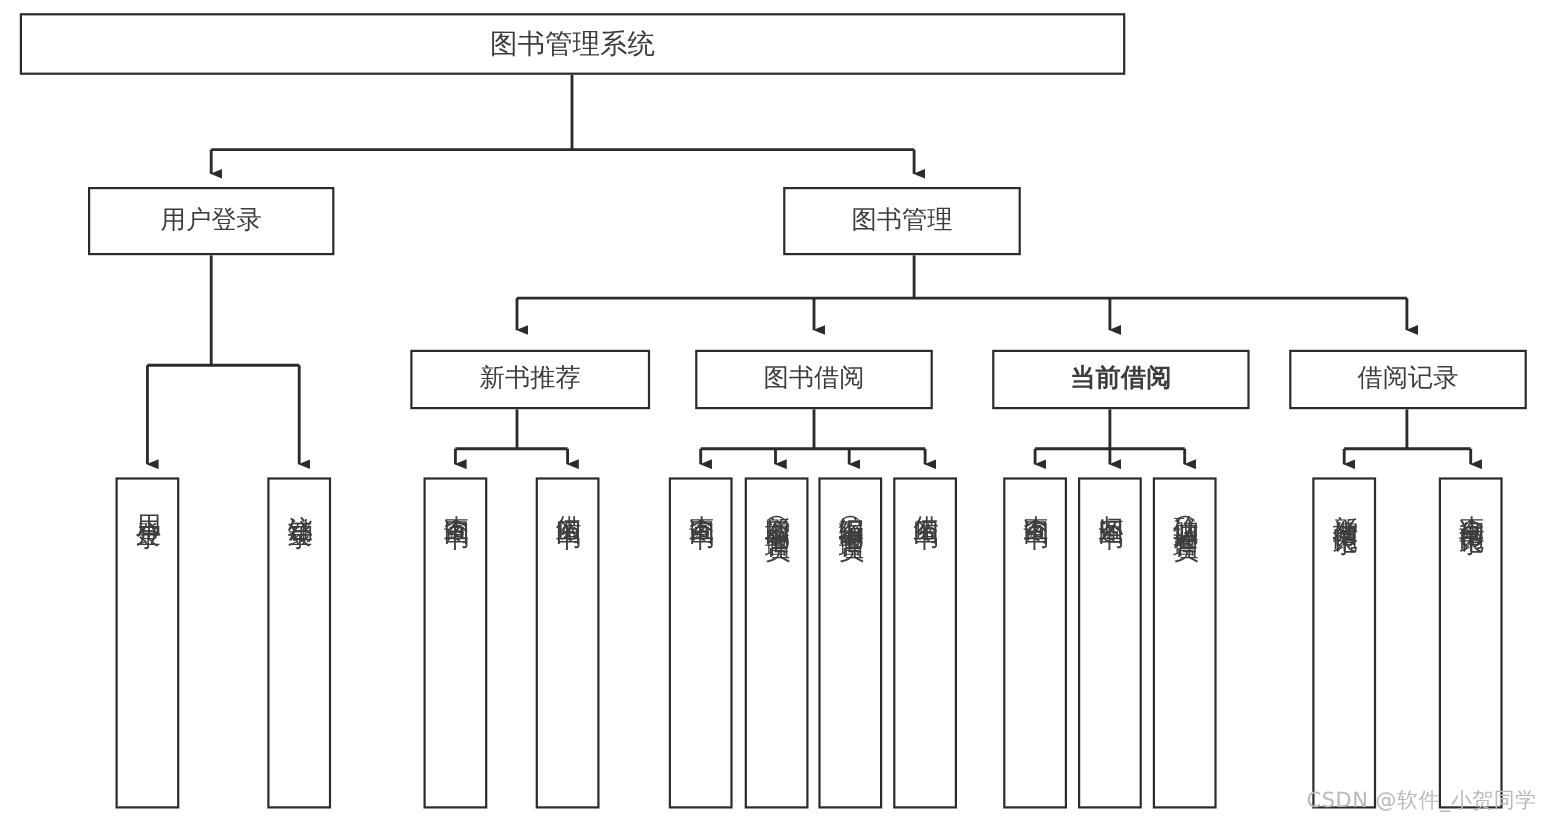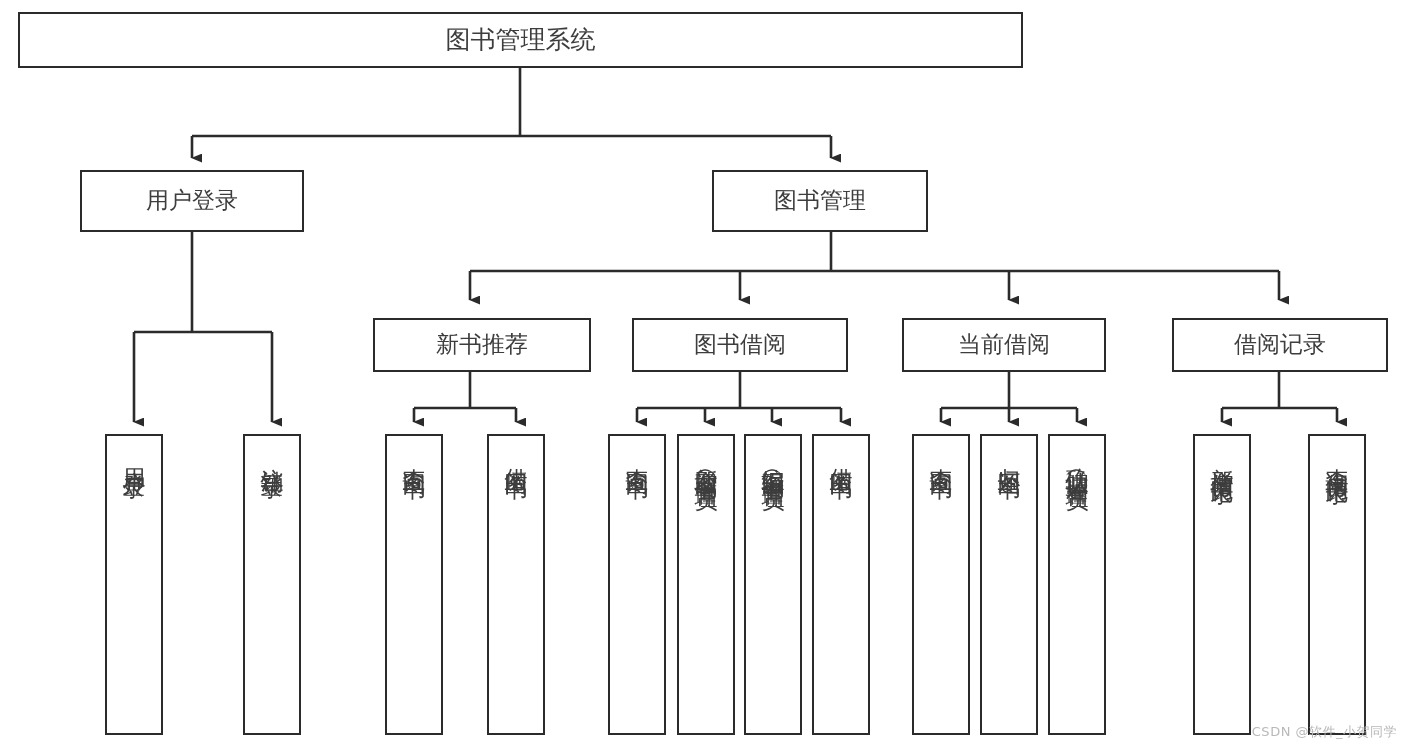--- a/index.html
+++ b/index.html
@@ -56,21 +56,21 @@
     writing-mode: vertical-rl;
     text-orientation: upright;
     font-size: 23px;
     letter-spacing: 3px;
   }
   #node-root .node-label { font-size: 25px; }
   .watermark {
     position: absolute;
     right: 8px;
     bottom: 6px;
-    font-size: 13px;
+    font-size: 19px;
     color: #b9b9b9;
     letter-spacing: 0.5px;
     white-space: nowrap;
   }
 </style>
 </head>
 <body>
 
 <div id="diagram-root">
 
@@ -137,21 +137,21 @@
   </div>
 
   <div class="node horiz" style="left:361px; top:318px; width:218px; height:54px;margin-left:12px;">
     <span class="node-label">新书推荐</span>
   </div>
 
   <div class="node horiz" style="left:632px; top:318px; width:216px; height:54px;">
     <span class="node-label">图书借阅</span>
   </div>
 
-  <div class="node horiz" style="left:902px; top:318px; width:204px; height:54px;">
+  <div class="node horiz" style="left:902px; top:318px; width:234px; height:54px;font-weight:bold;">
     <span class="node-label">当前借阅</span>
   </div>
 
   <div class="node horiz" style="left:1172px; top:318px; width:216px; height:54px;align-items:center;">
     <span class="node-label">借阅记录</span>
   </div>
 
   <div class="node vert" style="left:105px; top:434px; width:58px; height:301px;">
     <span class="node-label">用户登录</span>
   </div>

